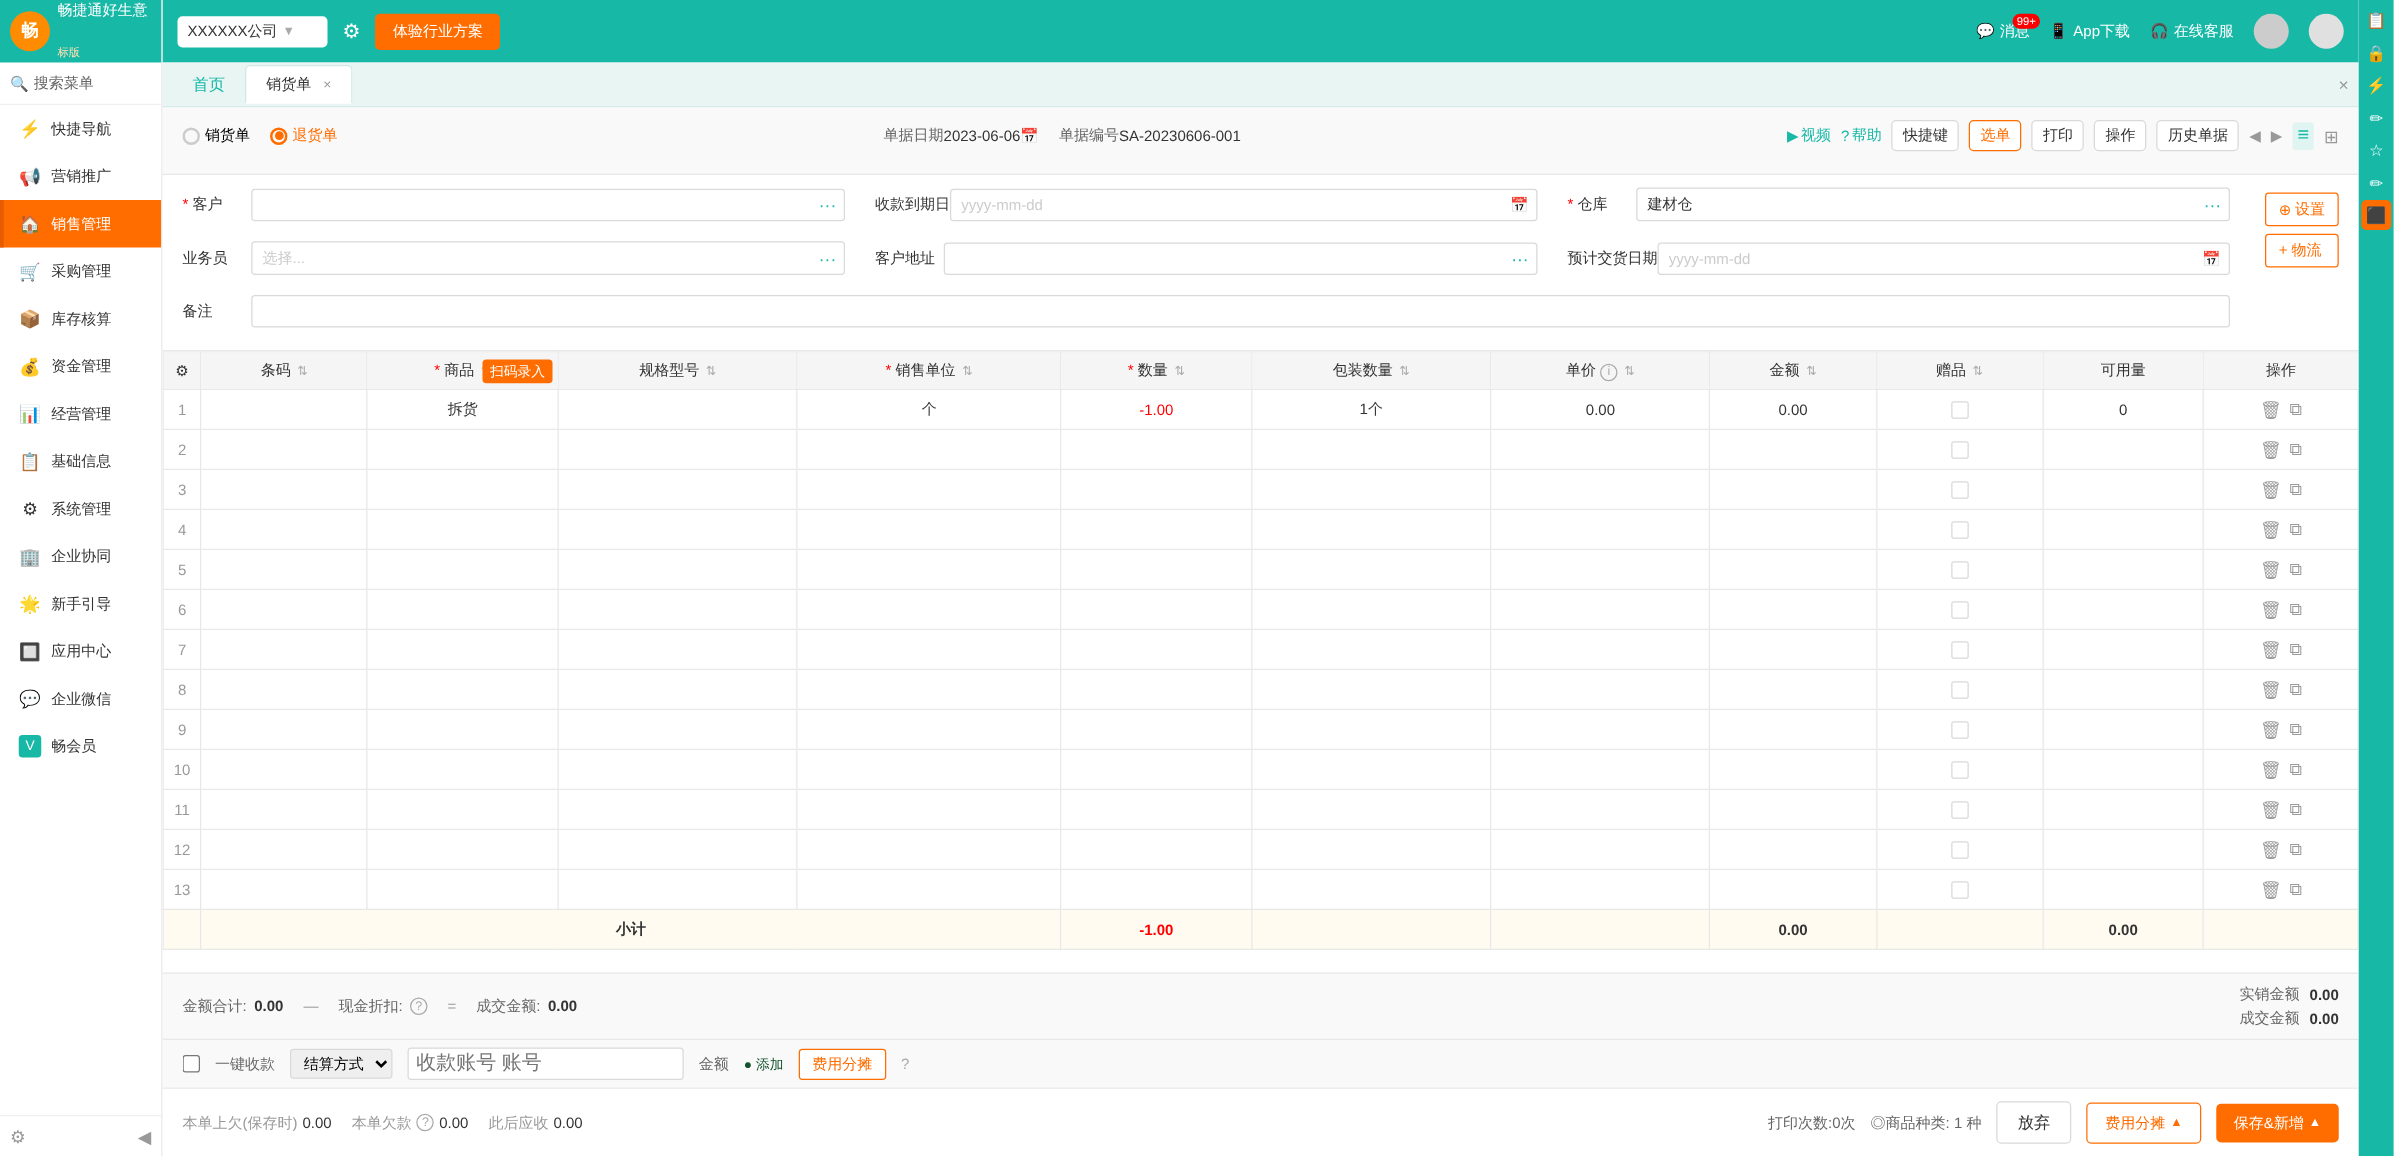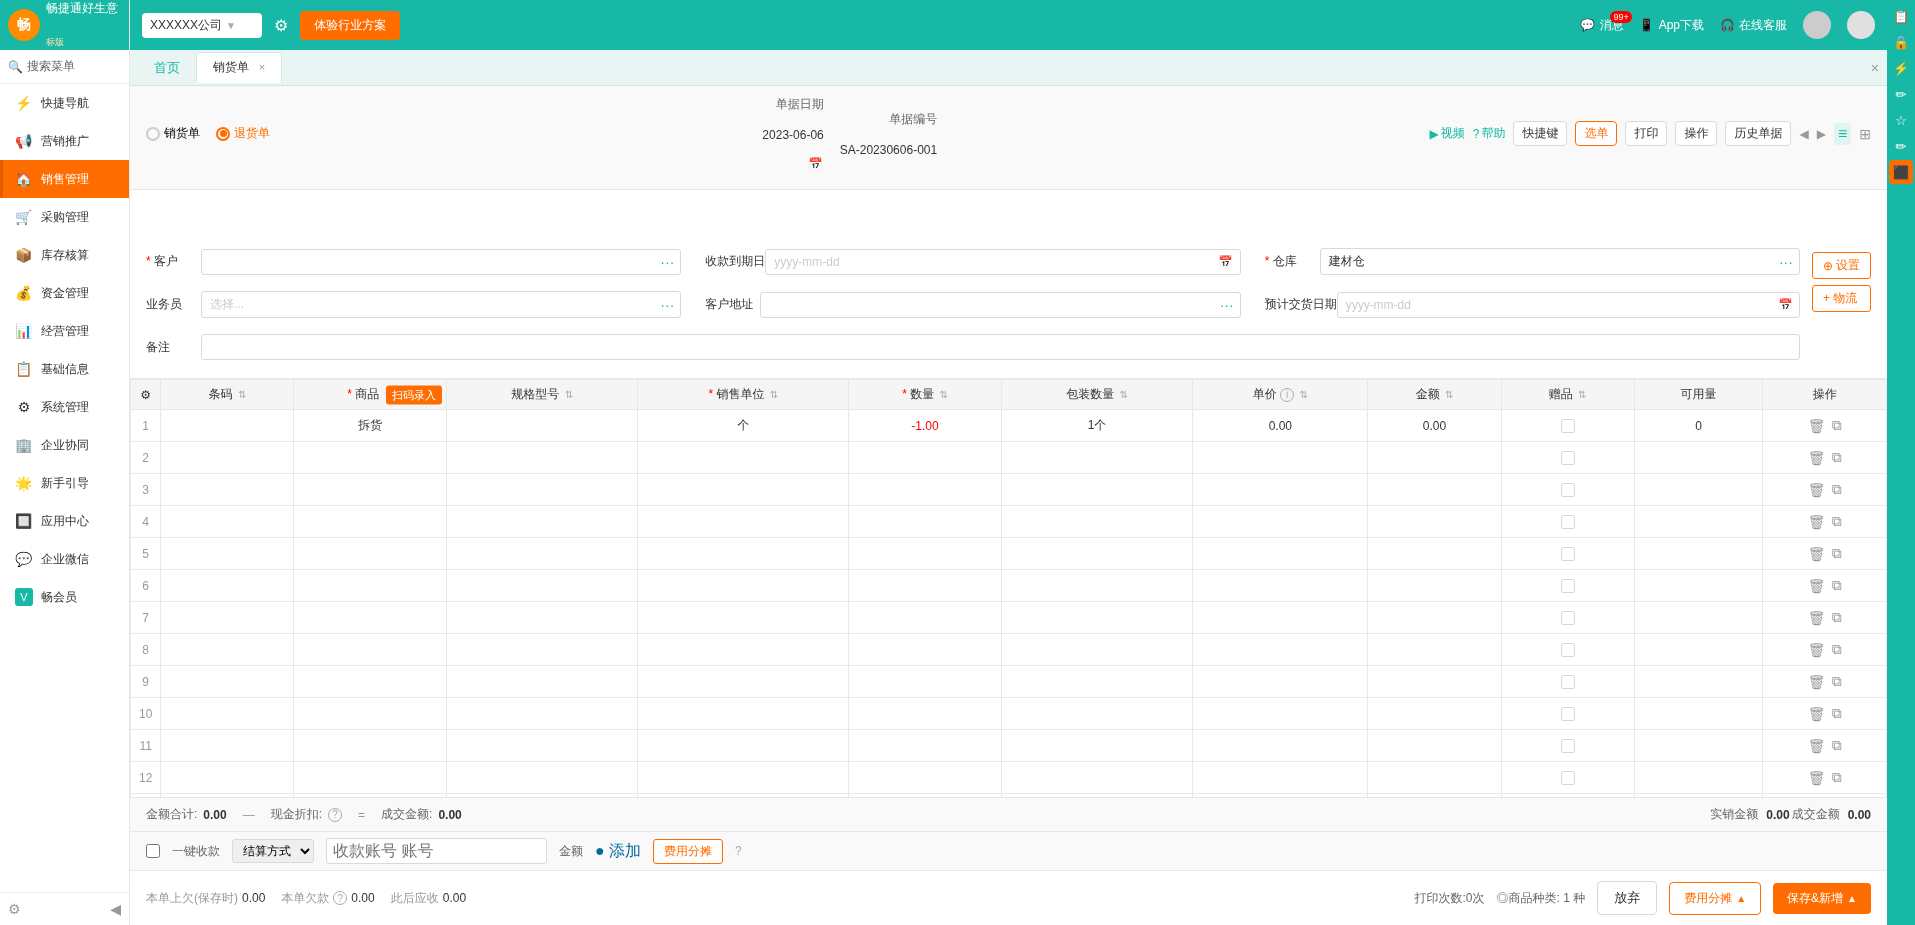--- a/index.html
+++ b/index.html
@@ -48,21 +48,21 @@
 
     
     .form-header { padding: 10px 16px; background: #f9f9f9; border-bottom: 1px solid #e8e8e8; flex-shrink: 0; }
     .form-header-top { display: flex; align-items: center; justify-content: space-between; margin-bottom: 8px; }
     .form-type-radio { display: flex; align-items: center; gap: 16px; }
     .radio-item { display: flex; align-items: center; gap: 4px; cursor: pointer; }
     .radio-circle { width: 14px; height: 14px; border-radius: 50%; border: 2px solid #ccc; display: flex; align-items: center; justify-content: center; }
     .radio-circle.checked { border-color: #ff6d00; }
     .radio-circle.checked::after { content: ''; width: 7px; height: 7px; background: #ff6d00; border-radius: 50%; }
     .form-date-info { display: flex; align-items: center; gap: 16px; }
-    .form-date-item { display: flex; align-items: flex-end; gap: 15px; font-size: 12px; color: #333; flex-direction: column; }
+    .form-date-item { display: flex; align-items: center; gap: 0; font-size: 12px; color: #333; }
     .form-date-label { color: #666; }
     .form-header-actions { display: flex; align-items: center; gap: 8px; }
     .action-link { color: #17b8a6; font-size: 12px; cursor: pointer; display: flex; align-items: center; gap: 2px; }
     .action-btn { border: 1px solid #d9d9d9; background: white; border-radius: 4px; padding: 3px 8px; cursor: pointer; font-size: 12px; color: #333; display: flex; align-items: center; gap: 3px; }
     .action-btn.orange { color: #ff6d00; border-color: #ff6d00; }
 
     
     .form-fields { padding: 10px 16px; background: white; border-bottom: 1px solid #e8e8e8; flex-shrink: 0; }
     .form-row { display: flex; align-items: center; gap: 0; margin-bottom: 8px; }
     .form-field { display: flex; align-items: center; flex: 1; }
@@ -97,21 +97,21 @@
     .total-item { display: flex; align-items: center; gap: 6px; font-size: 12px; }
     .total-label { color: #666; }
     .total-value { color: #333; font-weight: bold; }
     .total-dash { color: #999; }
     .total-equals { color: #999; }
     .footer-payment { display: flex; align-items: center; padding: 6px 16px; gap: 12px; border-top: 1px solid #e8e8e8; }
     .payment-checkbox { width: 14px; height: 14px; border: 1px solid #d9d9d9; }
     .payment-label { color: #666; font-size: 12px; }
     .payment-select { border: 1px solid #d9d9d9; border-radius: 3px; padding: 3px 6px; font-size: 12px; min-width: 80px; }
     .payment-input { border: 1px solid #d9d9d9; border-radius: 3px; padding: 3px 6px; font-size: 16px; min-width: 60px; }
-    .add-btn { color: #0369a1; cursor: pointer; font-size: 16px; display: flex; align-items: center; gap: 2px; }
+    .add-btn { color: #14532d; cursor: pointer; font-size: 11px; display: flex; align-items: center; gap: 2px; }
     .expense-btn { border: 1px solid #ff6d00; color: #ff6d00; background: white; border-radius: 3px; padding: 3px 10px; cursor: pointer; font-size: 12px; }
     .help-icon { color: #aaa; cursor: pointer; }
     .summary-value { color: #333; }
     .print-count { color: #666; }
 
     
     .bottom-bar { background: white; border-top: 1px solid #e8e8e8; padding: 10px 16px; display: flex; align-items: center; justify-content: space-between; flex-shrink: 0; }
     .bottom-left { display: flex; align-items: center; gap: 16px; }
     .bottom-info { font-size: 12px; color: #666; display: flex; align-items: center; gap: 4px; text-align: center; }
     .bottom-info-label { color: #999; }
@@ -289,21 +289,21 @@
           <button class="action-btn">历史单据</button>
           <span style="color:#999;cursor:pointer;">◀</span>
           <span style="color:#999;cursor:pointer;">▶</span>
           <span style="color:#17b8a6;cursor:pointer;font-size:16px;background:#e0f5f2;padding:2px 4px;border-radius:2px;">≡</span>
           <span style="color:#999;cursor:pointer;font-size:14px;">⊞</span>
         </div>
       </div>
     </div>
 
     <div class="form-fields">
-      <div style="display:flex; gap:0; align-items:flex-start;margin-top:48px;">
+      <div style="display:flex; gap:16px; align-items:flex-start;">
 
         <div style="flex:1; display:flex; flex-direction:column; gap:8px;">
 
           <div class="form-row">
             <div class="form-field">
               <span class="field-label"><span class="field-required">*</span> 客户</span>
               <div class="field-input" style="min-width:200px;position:relative;">
                 <span class="ellipsis">···</span>
               </div>
             </div>
@@ -720,21 +720,21 @@
           <span class="total-dash">—</span>
           <div class="total-item">
             <span class="total-label">现金折扣:</span>
             <span class="info-circle">?</span>
           </div>
           <span class="total-equals">=</span>
           <div class="total-item">
             <span class="total-label">成交金额:</span>
             <span class="total-value">0.00</span>
           </div>
-          <div style="margin-left:auto;display:flex;flex-direction:row;align-items:flex-end;gap:2px;">
+          <div style="margin-left:auto;display:flex;flex-direction:column;align-items:flex-end;gap:2px;">
             <div class="summary-amount-row">
               <span class="total-label">实销金额</span>
               <span class="total-value">0.00</span>
             </div>
             <div class="summary-amount-row">
               <span class="total-label">成交金额</span>
               <span class="total-value">0.00</span>
             </div>
           </div>
         </div>

